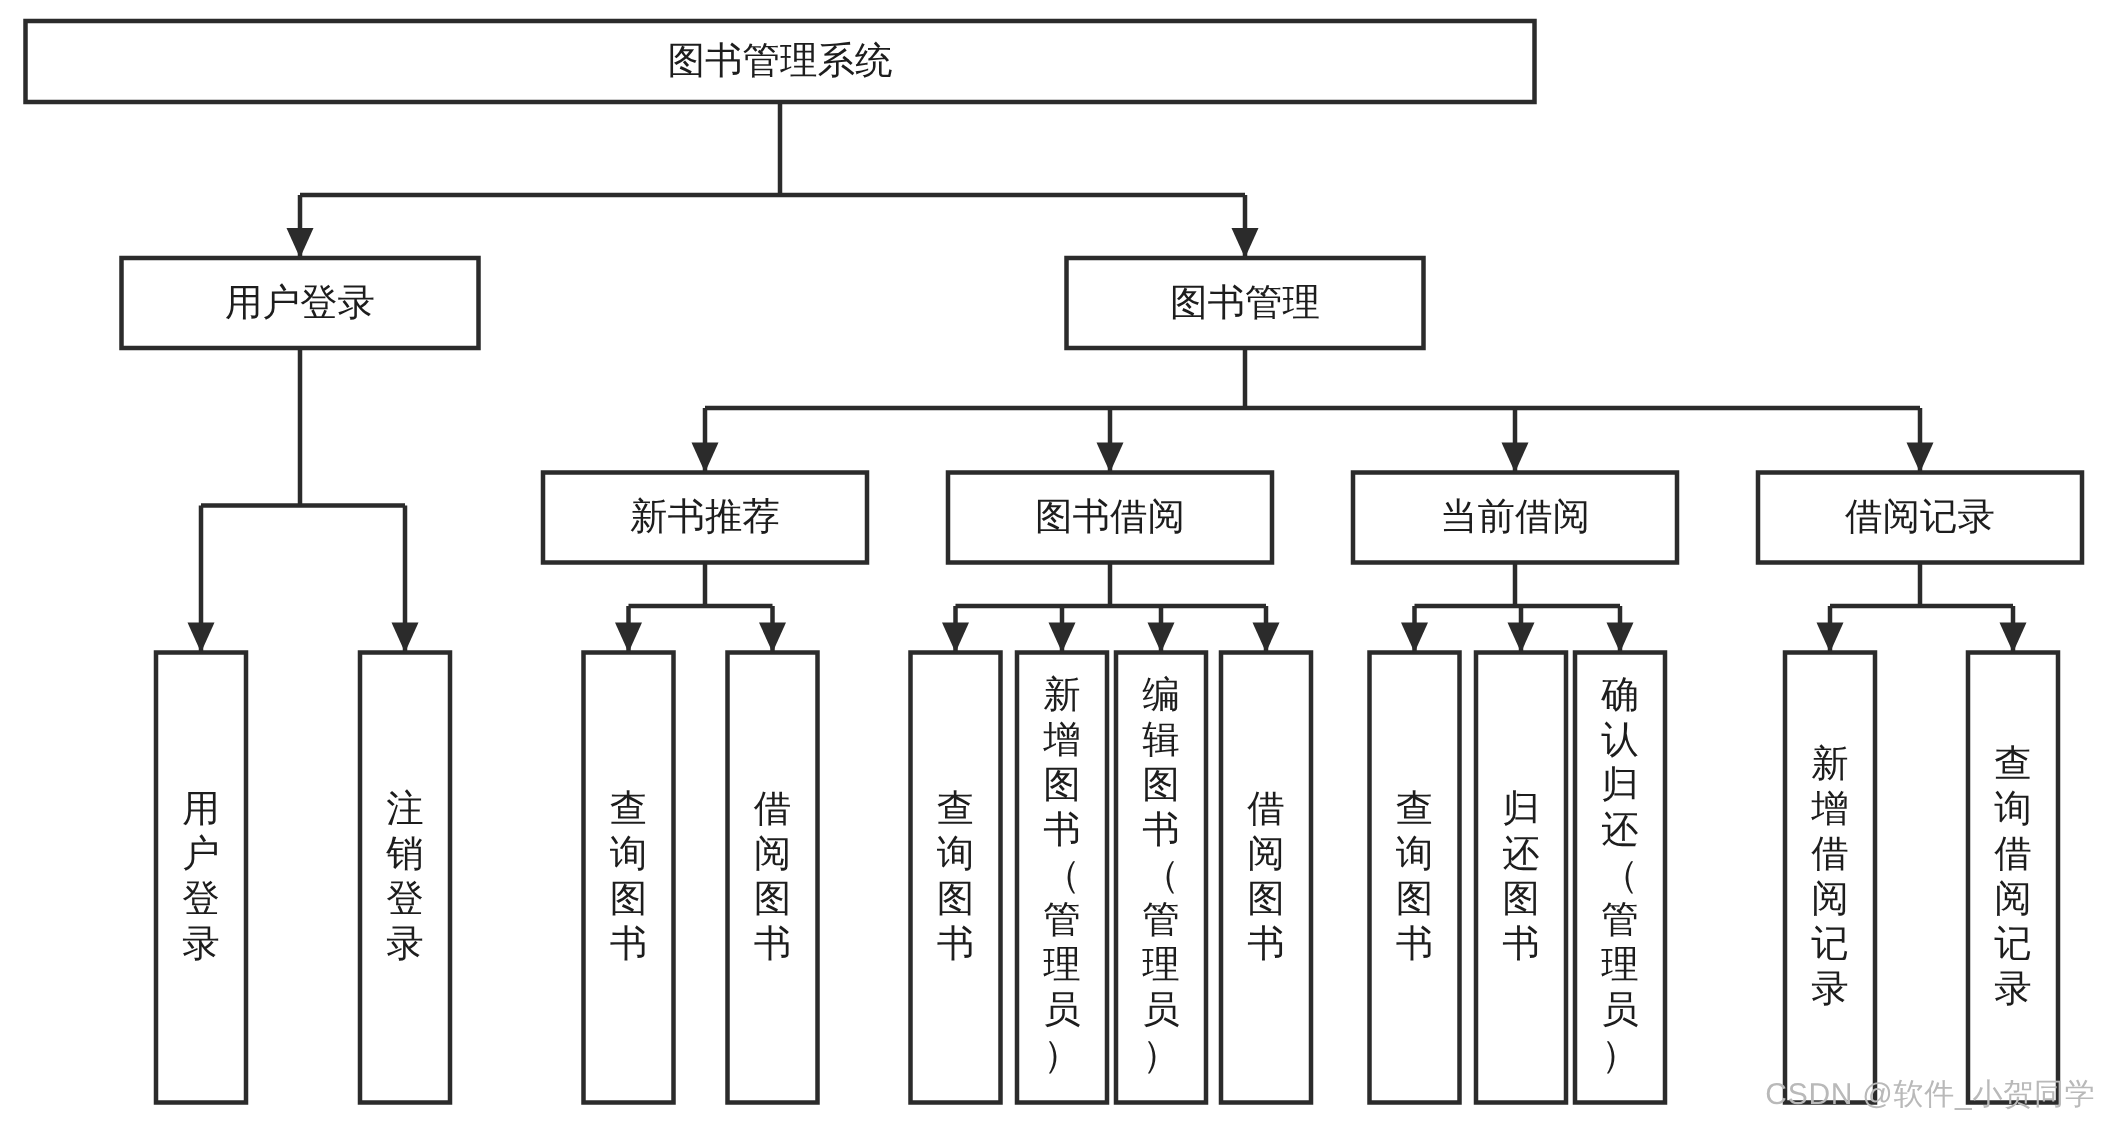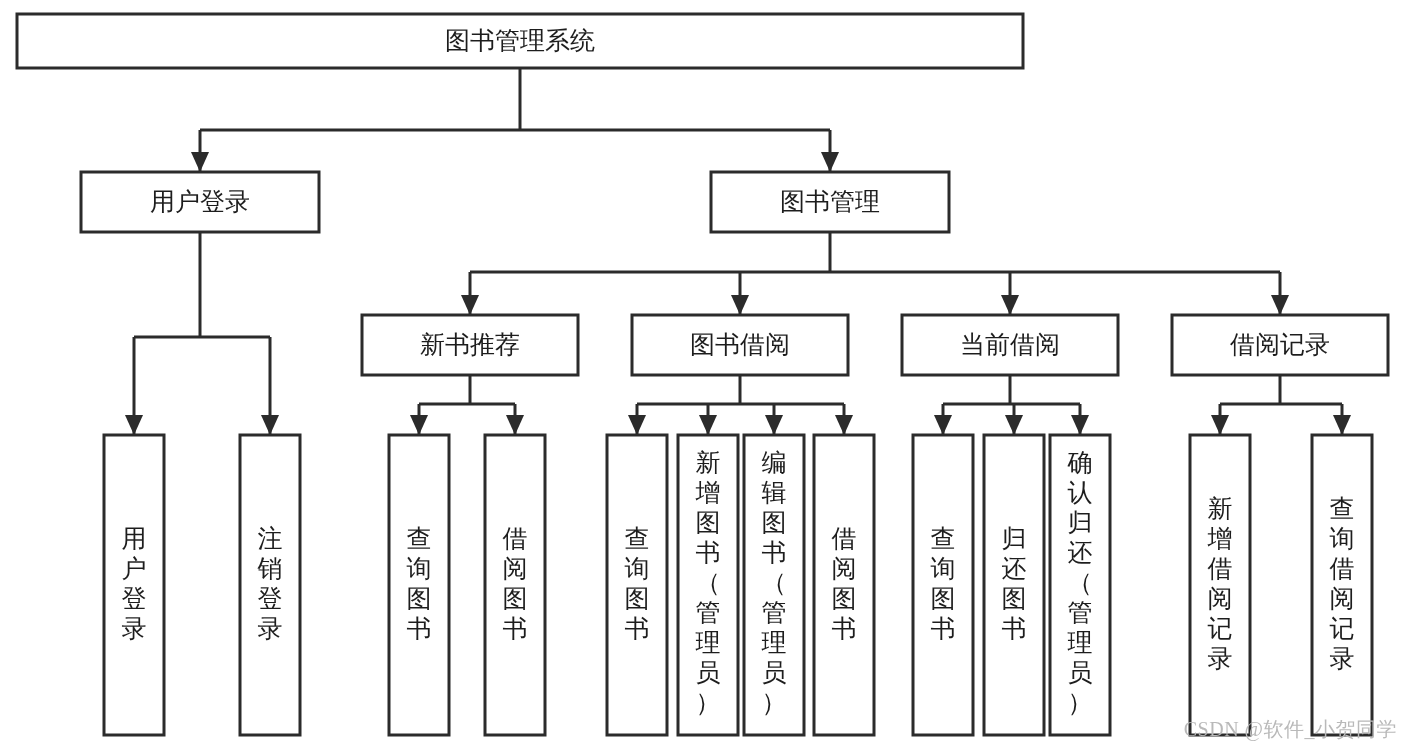--- a/index.html
+++ b/index.html
@@ -50,21 +50,21 @@
   .node-label-v {
     fill: #1d1d1d;
     font-family: "DejaVu Sans", "Liberation Sans", sans-serif;
     font-size: 25px;
     text-anchor: middle;
   }
   .watermark-text {
     position: absolute;
     right: 8px;
     bottom: 4px;
-    font-family: Liberation Serif, serif;
+    font-family: Liberation Sans, sans-serif;
     font-size: 20px;
     color: #b9b9b9;
     white-space: nowrap;
     letter-spacing: 0.5px;
   }
 </style>
 </head>
 <body>
 
 <div id="diagram-root">

